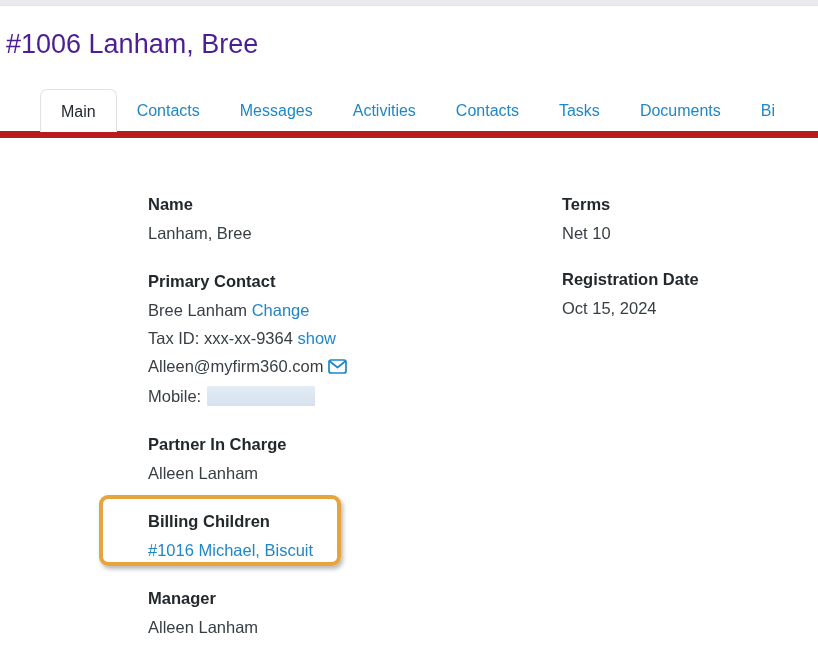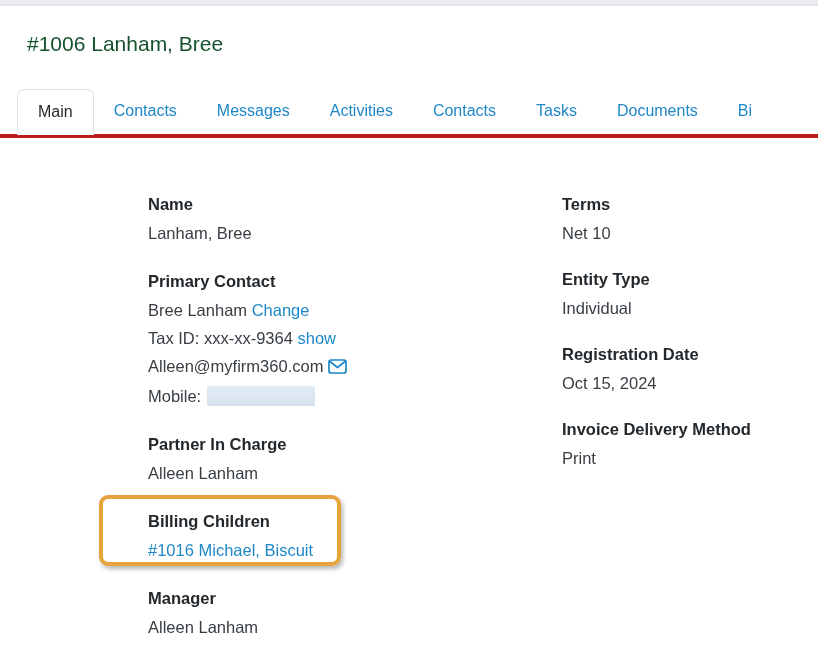--- a/index.html
+++ b/index.html
@@ -3,29 +3,30 @@
 <meta charset="utf-8">
 <style>
   html,body{margin:0;padding:0;}
   body{
     width:818px;height:655px;overflow:hidden;position:relative;
     background:#ffffff;color:#33393f;
     font-family:"Liberation Sans", sans-serif;
   }
   .top-strip{height:5px;background:#e9ebee;border-bottom:1px solid #dfe1e4;}
   .page-title{
-    font-size:21px;font-weight:400;color:#14532d;
-    margin:25px 0 0 27px;line-height:26px;
+    font-size:27px;font-weight:400;color:#4c1d95;
+    margin:25px 0 0 6px;line-height:26px;
   }
   
   .tabs{
     display:flex;align-items:stretch;
     padding-left:17px;margin-top:32px;height:49px;
-    border-bottom:4px solid #b91c1c;box-sizing:border-box;
+    border-bottom:7px solid #b91c1c;box-sizing:border-box;
     white-space:nowrap;
+    justify-content:center;
   }
   .tab{
     font-size:16px;color:#1e87c8;text-decoration:none;
     padding:13px 20px 0 20px;box-sizing:border-box;cursor:pointer;
   }
   .tab.active{
     color:#24292e;background:#fff;
     border:1px solid #dee2e6;border-bottom:1px solid #ffffff;
     border-radius:7px 7px 0 0;margin-bottom:-1px;
   }
@@ -119,30 +120,22 @@
   </div>
 
   <div class="col-right">
 
 
     <div class="field">
       <div class="flabel">Terms</div>
       <div class="fvalue">Net 10</div>
     </div>
 
-    <div class="field">
-      <div class="flabel">Entity Type</div>
-      <div class="fvalue">Individual</div>
-    </div>
 
     <div class="field">
       <div class="flabel">Registration Date</div>
       <div class="fvalue">Oct 15, 2024</div>
     </div>
 
-    <div class="field">
-      <div class="flabel">Invoice Delivery Method</div>
-      <div class="fvalue">Print</div>
-    </div>
 
   </div>
 
 </div>
 
 </body></html>

